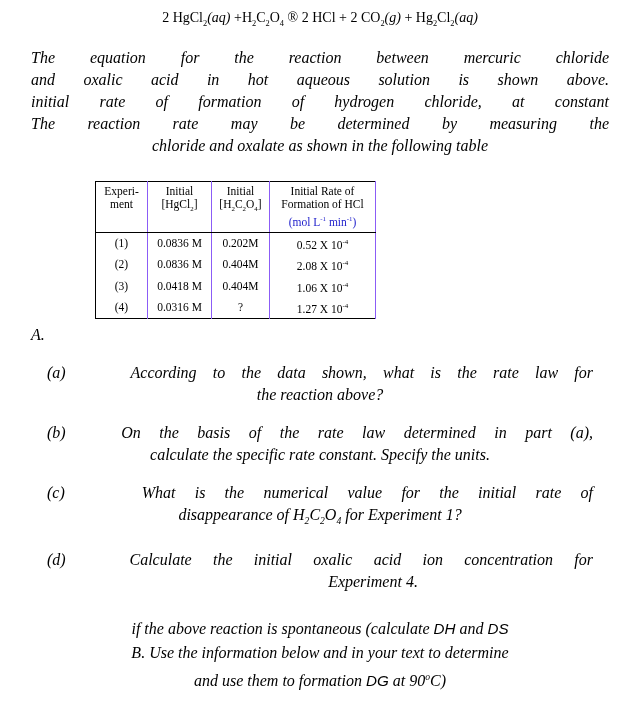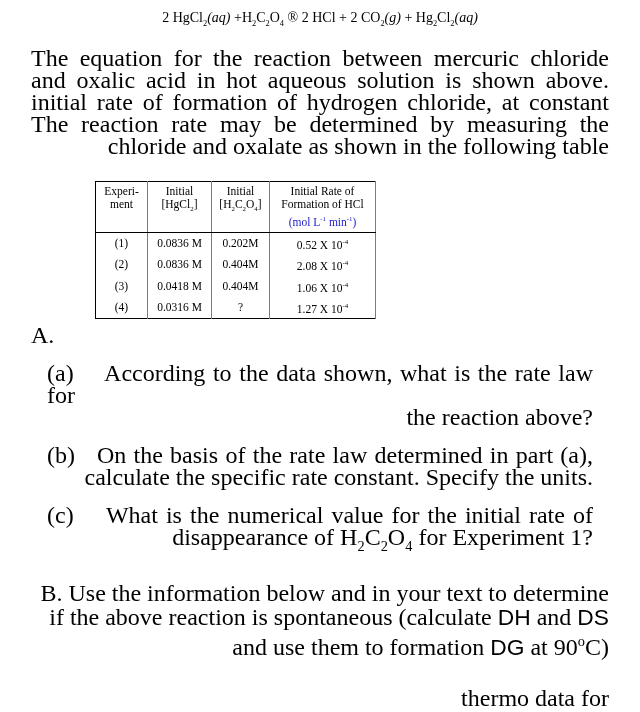--- a/index.html
+++ b/index.html
@@ -6,22 +6,22 @@
   html, body { background: #ffffff; }
   body {
     width: 640px; height: 712px; overflow: hidden;
     font-family: "Liberation Serif", "DejaVu Serif", serif;
     color: #000000;
   }
   .page { padding: 7px 31px 0 31px; }
 
   .equation { font-size: 14px; line-height: 22px; text-align: center; }
 
-  .para { font-size: 24px; line-height: 22px; }
-  .line { text-align: right; white-space: normal; }
+  .para { font-size: 16px; line-height: 22px; font-style: italic; }
+  .line { text-align: center; white-space: normal; }
   .line.j { text-align: justify; text-align-last: justify; }
 
   sub { font-size: 0.6em; }
   sup { font-size: 0.6em; }
   .rt-i { font-style: italic; }
   .rt-sans { font-family: "Liberation Sans", "DejaVu Sans", sans-serif; font-size: 0.95em; }
   .rt-blue { color: var(--unit-color, #2222cc); }
 
   .intro { margin-top: 12px; }
 
@@ -119,24 +119,28 @@
   <div class="para question">
     <div class="line j">(b)&nbsp;&nbsp;&nbsp;On the basis of the rate law determined in part (a),</div>
     <div class="line">calculate the specific rate constant. Specify the units.</div>
   </div>
 
   <div class="para question">
     <div class="line j">(c)&nbsp;&nbsp;&nbsp;&nbsp;What is the numerical value for the initial rate of</div>
     <div class="line"><span>disappearance of H</span><sub>2</sub><span>C</span><sub>2</sub><span>O</span><sub>4</sub><span> for Experiment 1?</span></div>
   </div>
 
+  <div class="para question">
+    <div class="line j">(d)&nbsp;&nbsp;&nbsp;Calculate the initial oxalic acid ion concentration for</div>
+    <div class="line indent-d">Experiment 4.</div>
+  </div>
 
   <div class="para section-b">
+    <div class="line"><span>if the above  reaction is spontaneous (calculate </span><span class="rt-sans">DH</span><span> and </span><span class="rt-sans">DS</span></div>
     <div class="line">B. Use the information below and in your text to determine</div>
-    <div class="line"><span>if the above  reaction is spontaneous (calculate </span><span class="rt-sans">DH</span><span> and </span><span class="rt-sans">DS</span></div>
     <div class="line"><span>and use them to formation </span><span class="rt-sans">DG</span><span> at 90</span><sup>o</sup><span>C)</span></div>
   </div>
 
   <div class="para thermo">
     <div class="line">thermo data for</div>
     <div class="line">oxalic –450kJ and 120 j/mol-K&gt;</div>
 
   </div>
 
 </div>

